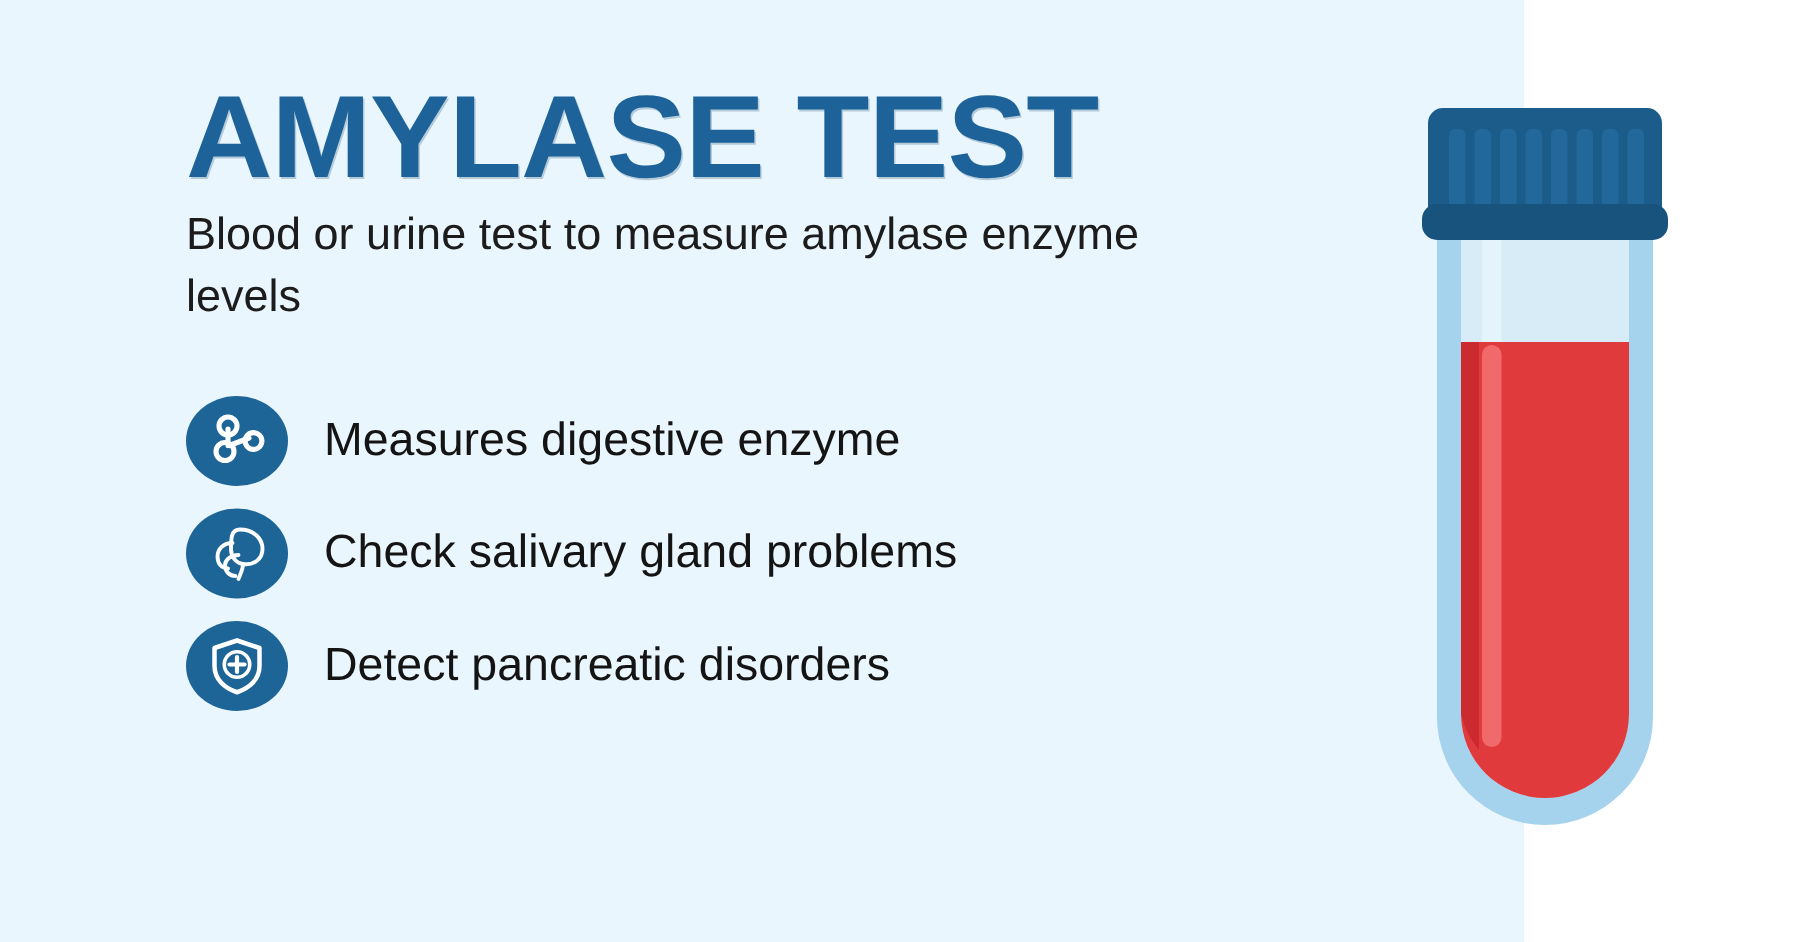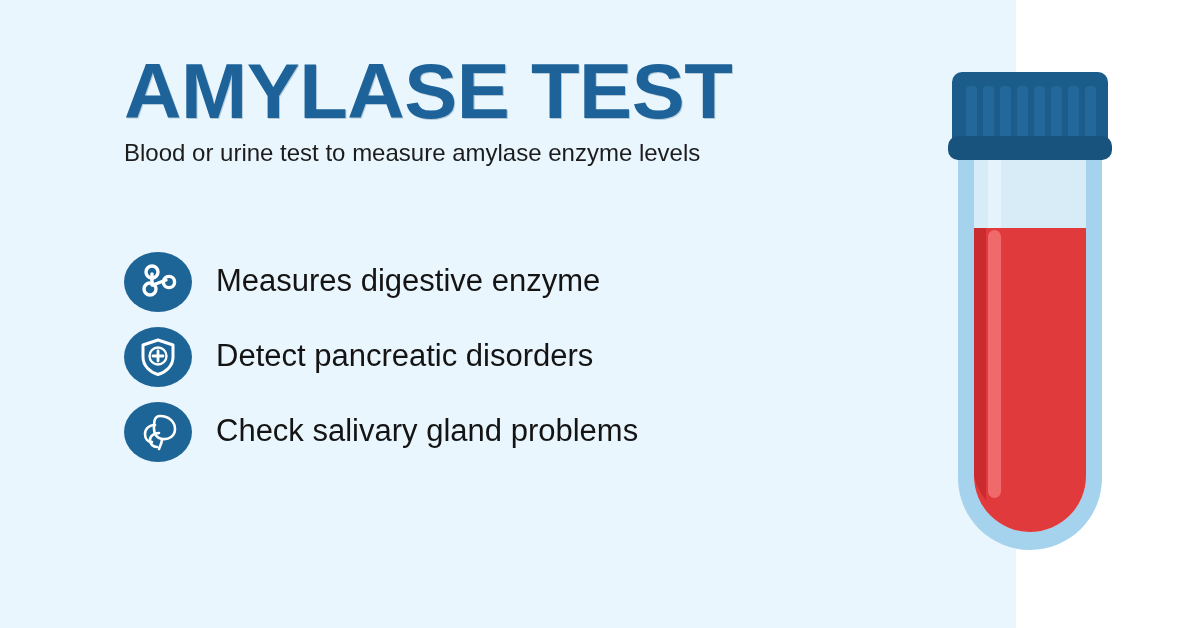--- a/index.html
+++ b/index.html
@@ -37,33 +37,33 @@
     letter-spacing: -0.5px;
     color: #1d6399;
     margin: 0 0 8px 0;
     transform: scaleX(1.02);
     transform-origin: left center;
     white-space: nowrap;
     text-shadow: 1px 1px 0 rgba(20,70,110,0.25);
   }
 
   .subtitle {
-    font-size: 24px;
+    font-size: 30px;
     line-height: 1.38;
     color: #1c1c1c;
     margin: 0;
     max-width: 640px;
     font-weight: 400;
   }
 
   
   .bullets {
     position: absolute;
     left: 124px;
-    top: 244px;
+    top: 256px;
     width: 760px;
     list-style: none;
     margin: 0;
     padding: 0;
   }
 
   .bullet {
     display: flex;
     align-items: center;
     height: 75px;
@@ -123,40 +123,40 @@
           <circle cx="12" cy="26" r="6" stroke="#ffffff" stroke-width="3.4" fill="none"></circle>
           <circle cx="31" cy="19" r="5.6" stroke="#ffffff" stroke-width="3.4" fill="none"></circle>
         </svg>
       </span>
       <span class="bullet-label">Measures digestive enzyme</span>
     </li>
 
 
     <li class="bullet">
       <span class="bullet-icon">
+        <svg width="40" height="38" viewBox="0 0 40 38" fill="none">
+          <path d="M22 3 C31 3 37 9 37 16 C37 23 31 27 24 26 C19 25.3 16 21 16 16 C16 9 16 3 22 3 Z" stroke="#ffffff" stroke-width="2.6" fill="none" stroke-linejoin="round"></path>
+          <path d="M17 12 C11 12 7 16 7 21 C7 26 10 29 14 29" stroke="#ffffff" stroke-width="2.6" fill="none" stroke-linecap="round"></path>
+          <path d="M21 20 C16 20 12 23 12 27 C12 31 15 34 19 34" stroke="#ffffff" stroke-width="2.6" fill="none" stroke-linecap="round"></path>
+          <path d="M24 26 C24 30 22 33 21 36" stroke="#ffffff" stroke-width="2.6" fill="none" stroke-linecap="round"></path>
+        </svg>
+      </span>
+      <span class="bullet-label">Check salivary gland problems</span>
+    </li>
+
+    <li class="bullet">
+      <span class="bullet-icon">
         <svg width="38" height="40" viewBox="0 0 38 40" fill="none">
           <path d="M19 3 L34 8 V20 C34 29 27 35 19 37.5 C11 35 4 29 4 20 V8 Z" stroke="#ffffff" stroke-width="3" fill="none" stroke-linejoin="round"></path>
           <circle cx="19" cy="19" r="8.5" stroke="#ffffff" stroke-width="2.4" fill="none"></circle>
           <line x1="19" y1="14" x2="19" y2="24" stroke="#ffffff" stroke-width="2.8" stroke-linecap="round"></line>
           <line x1="14" y1="19" x2="24" y2="19" stroke="#ffffff" stroke-width="2.8" stroke-linecap="round"></line>
         </svg>
       </span>
       <span class="bullet-label">Detect pancreatic disorders</span>
-    </li>
-
-    <li class="bullet">
-      <span class="bullet-icon">
-        <svg width="40" height="38" viewBox="0 0 40 38" fill="none">
-          <path d="M22 3 C31 3 37 9 37 16 C37 23 31 27 24 26 C19 25.3 16 21 16 16 C16 9 16 3 22 3 Z" stroke="#ffffff" stroke-width="2.6" fill="none" stroke-linejoin="round"></path>
-          <path d="M17 12 C11 12 7 16 7 21 C7 26 10 29 14 29" stroke="#ffffff" stroke-width="2.6" fill="none" stroke-linecap="round"></path>
-          <path d="M21 20 C16 20 12 23 12 27 C12 31 15 34 19 34" stroke="#ffffff" stroke-width="2.6" fill="none" stroke-linecap="round"></path>
-          <path d="M24 26 C24 30 22 33 21 36" stroke="#ffffff" stroke-width="2.6" fill="none" stroke-linecap="round"></path>
-        </svg>
-      </span>
-      <span class="bullet-label">Check salivary gland problems</span>
     </li>
 
   </ul>
 
   <div class="tube-wrap">
     <svg width="200" height="500" viewBox="0 0 200 500">
 
       <path d="M28 22 H172 V408 A72 72 0 0 1 28 408 Z" fill="#a5d2ec"></path>
 
       <path d="M44 22 H156 V406 A56 56 0 0 1 44 406 Z" fill="#d8ecf8"></path>

